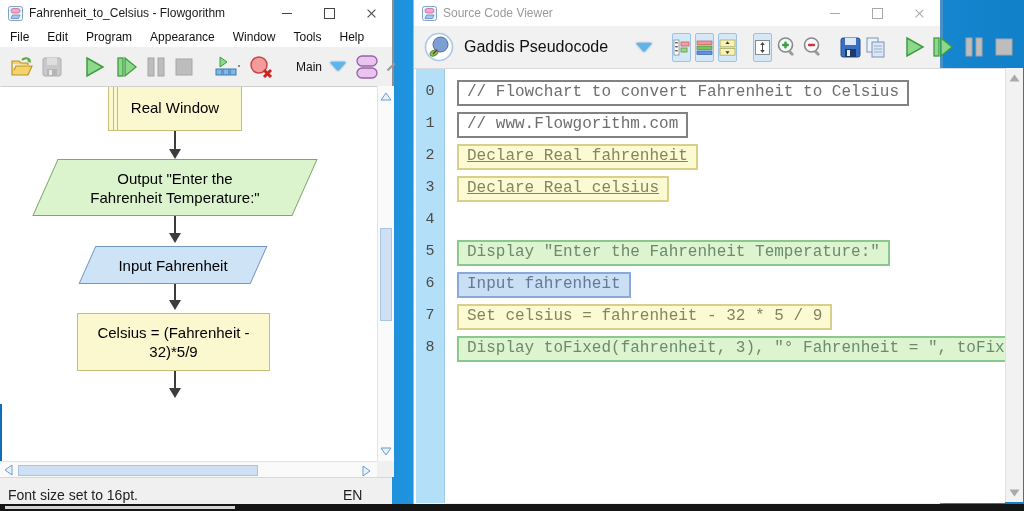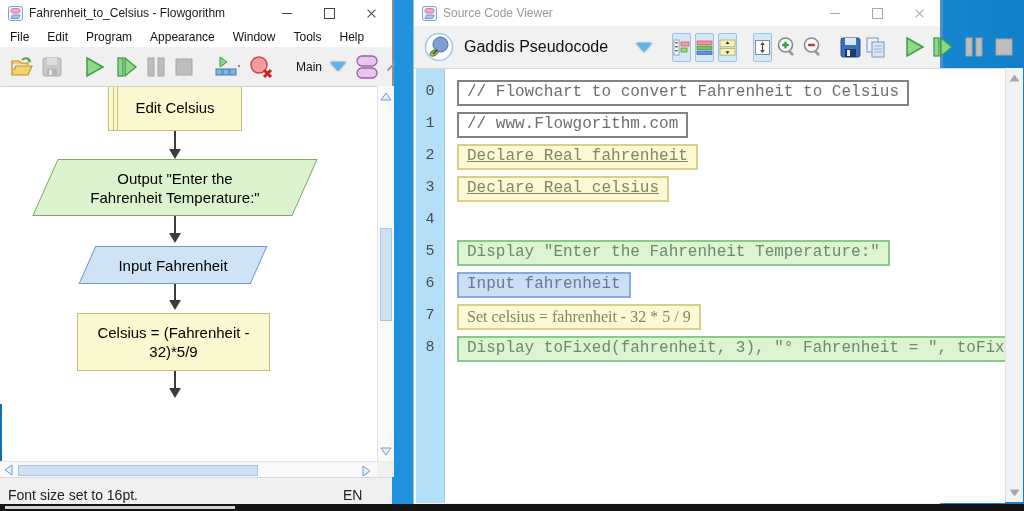--- a/index.html
+++ b/index.html
@@ -66,21 +66,21 @@
   
   #codearea{position:absolute;left:0;top:68px;width:591px;height:434px;background:#ffffff;border-top:1px solid #d9d9d9;overflow:hidden;}
   #gutter{position:absolute;left:2px;top:0;bottom:0;width:28px;background:#b3e0f8;border-right:1px solid #9ecdea;}
   .crow{position:absolute;left:0;right:0;height:24px;}
   .cnum{position:absolute;left:2px;width:28px;text-align:center;font-family:"Liberation Mono",monospace;font-size:15px;color:#4a4a4a;line-height:24px;}
   .cbox{position:absolute;left:43px;top:0;height:20px;line-height:19px;padding:1px 8px;border:2px solid;font-family:"Liberation Mono",monospace;font-size:16px;color:#6e6e6e;white-space:nowrap;}
   .k-comment{background:#ffffff;border-color:#828282;}
   .k-declare{background:#fbfad3;border-color:#d8cf8b;color:#84845f;text-decoration:underline;}
   .k-display{background:#dcf4d0;border-color:#8bc88b;color:#6c8a6c;}
   .k-input{background:#cbdff4;border-color:#89aad8;color:#64789a;}
-  .k-set{background:#fbfad3;border-color:#d8cf8b;color:#84845f;font-family:Liberation Serif, serif;}
+  .k-set{background:#fbfad3;border-color:#d8cf8b;color:#84845f;}
   #rvscroll{position:absolute;left:591px;top:68px;width:17px;height:434px;background:#f2f2f2;border-left:1px solid #e0e0e0;}
   
   #taskbar{position:absolute;left:0;top:504px;width:1024px;height:7px;background:#151515;}
   #taskbar .seg{position:absolute;left:5px;top:2px;width:230px;height:3px;background:#d4d4d4;}
 </style>
 </head>
 <body>
 
 <div class="win" id="lwin">
 
@@ -177,21 +177,21 @@
     <span>Edit</span>
     <span>Program</span>
     <span>Appearance</span>
     <span>Window</span>
     <span>Tools</span>
     <span>Help</span>
   </div>
 
   <div id="lcanvas">
     <div class="fshape decl" style="left:106px;top:-9px;width:134px;height:53px;padding-top:6px;">
-      <span class="ptext">Edit Celsius</span>
+      <span class="ptext">Real Window</span>
     </div>
     <div class="arrow" style="left:172px;top:44px;height:19px;"></div>
     <div class="ahead" style="left:167px;top:62px;"></div>
 
     <div class="fshape para" style="left:43px;top:72px;width:260px;height:57px;">
       <div class="pbg green"></div>
       <div class="ptext">
         <div>Output "Enter the</div>
         <div>Fahrenheit Temperature:"</div>
       </div>

